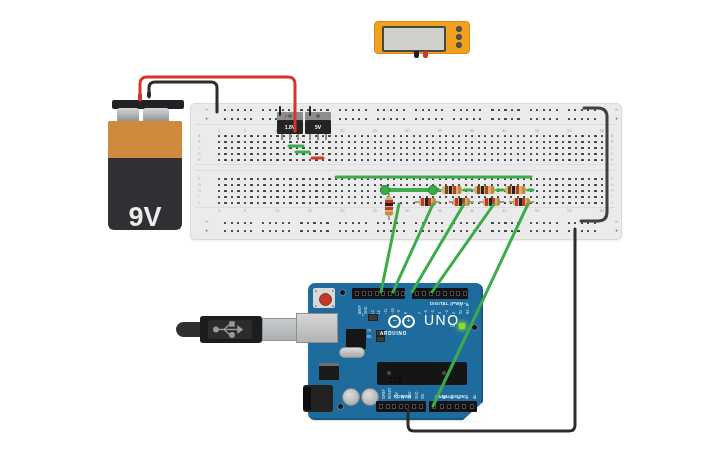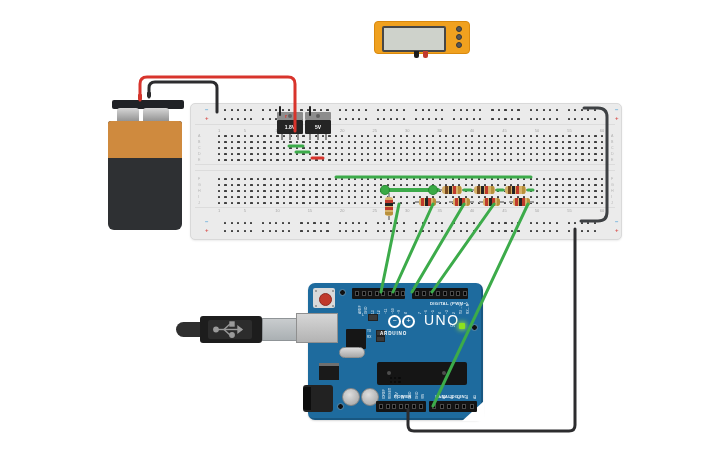--- a/index.html
+++ b/index.html
@@ -938,20 +938,21 @@
       <div class="bb-sym" style="left: 14px; top: 123px; color: rgb(217, 83, 79);">+</div>
       <div class="bb-sym" style="left: 424px; top: 123px; color: rgb(217, 83, 79);">+</div>
     </div>
 
   <div id="battery" class="abs">
     <div id="bat-cap"></div>
     <div class="bat-term" style="left:9px;width:22px;"></div>
     <div class="bat-term" style="left:35px;width:26px;"></div>
     <div id="bat-body">
       <div id="bat-orange"></div>
+      <div id="bat-label">9V</div>
     </div>
   </div>
 
   <div id="multimeter" class="abs">
     <div id="mm-screen"></div>
     <div class="mm-btn" style="top:4px;"></div>
     <div class="mm-btn" style="top:12px;"></div>
     <div class="mm-btn" style="top:20px;"></div>
     <div class="mm-probe" style="left:39px;background:#1d1d1d;"></div>
     <div class="mm-probe" style="left:48px;background:#c23b2e;"></div>

